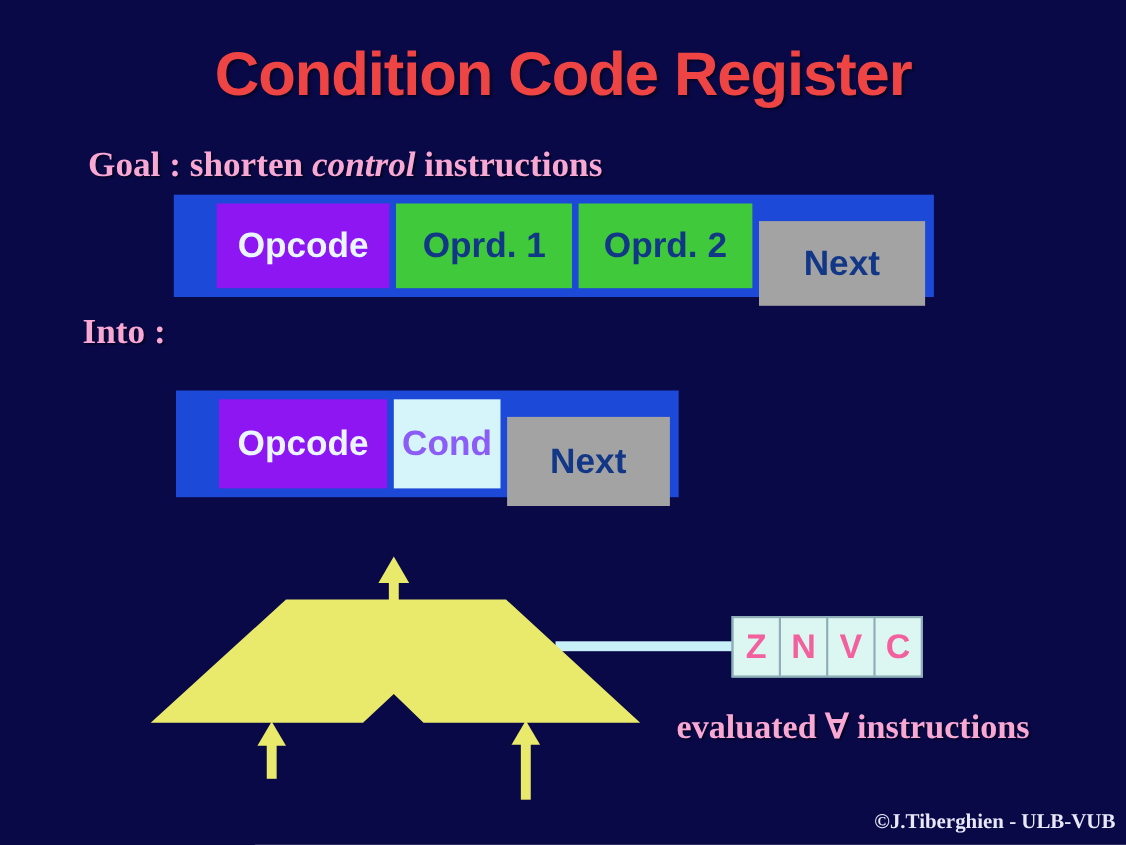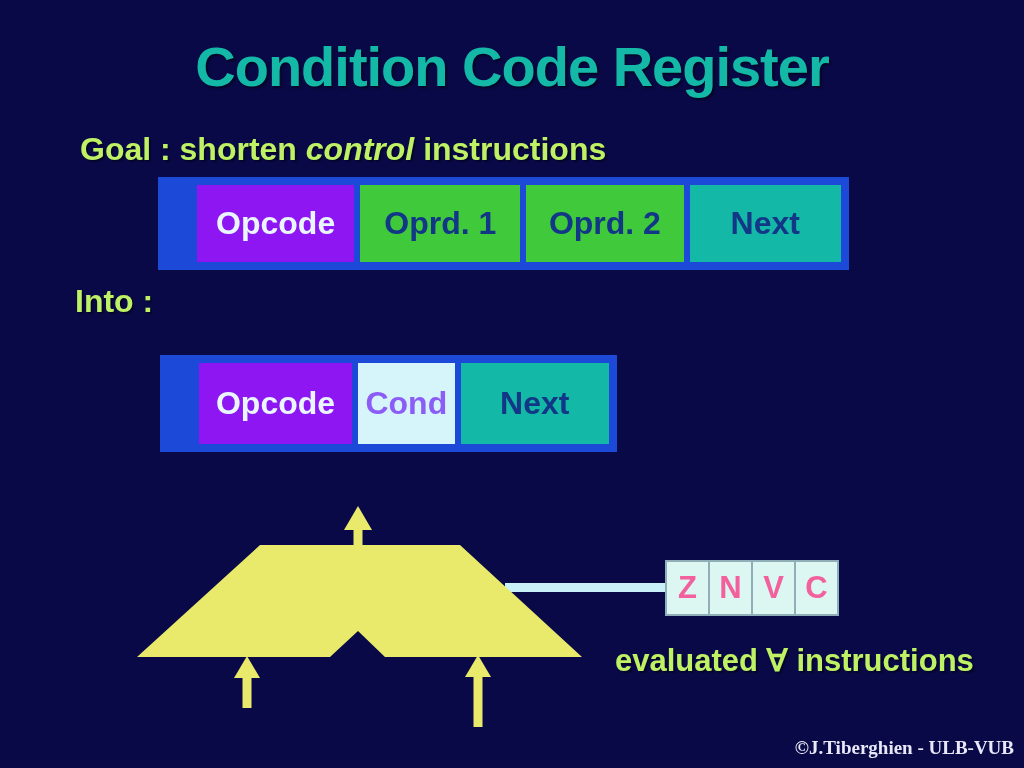--- a/index.html
+++ b/index.html
@@ -8,48 +8,49 @@
     width:1024px;height:768px;
     background:#090947;
     overflow:hidden;
     font-family:"Liberation Sans",sans-serif;
   }
   .abs{position:absolute;}
   #title{
     left:0;top:34px;width:1024px;
     text-align:center;
     font-size:56px;font-weight:bold;letter-spacing:-1px;
-    color:#14b8a6;
+    color:#ef4444;
     text-shadow:2px 2px 2px rgba(0,0,0,0.45);
   }
   .pinktext{
-    color:#bef264;font-weight:bold;font-size:32px;
+    color:#f9a8d4;font-weight:bold;font-size:32px;
     text-shadow:2px 2px 1px rgba(0,0,0,0.4);
     white-space:pre;
+    font-family:Liberation Serif, serif;
   }
   #goal-line{left:80px;top:131px;}
   #goal-line .em{font-style:italic;}
   #into-label{left:75px;top:283px;}
   .fmt-frame{
     background:#1D49D8;
     display:flex;
     gap:6px;
     padding:8px;
     box-sizing:border-box;
   }
   #long-frame{left:158px;top:177px;width:691px;height:93px;}
   #short-frame{left:160px;top:355px;width:457px;height:97px;}
   .field-cell{
     display:flex;align-items:center;justify-content:center;
     font-weight:bold;font-size:32px;
     height:100%;
   }
   .bg-purple{background:#8D16F2;color:#E9F6FF;margin-left:31px;}
   .bg-green{background:#3FC93B;color:#133787;}
-  .bg-orange{background:#14b8a6;color:#133787;}
+  .bg-orange{background:#a3a3a3;color:#133787;margin-top:16px;}
   .bg-cyan{background:#D5F5FA;color:#8b5cf6;}
   #alu-svg{left:0;top:0;width:1024px;height:768px;pointer-events:none;}
   #ccr-register{
     left:665px;top:560px;width:174px;height:56px;
     display:flex;
     background:#8FAEB8;
     border:2px solid #8FAEB8;
     gap:2px;
     box-sizing:border-box;
   }

